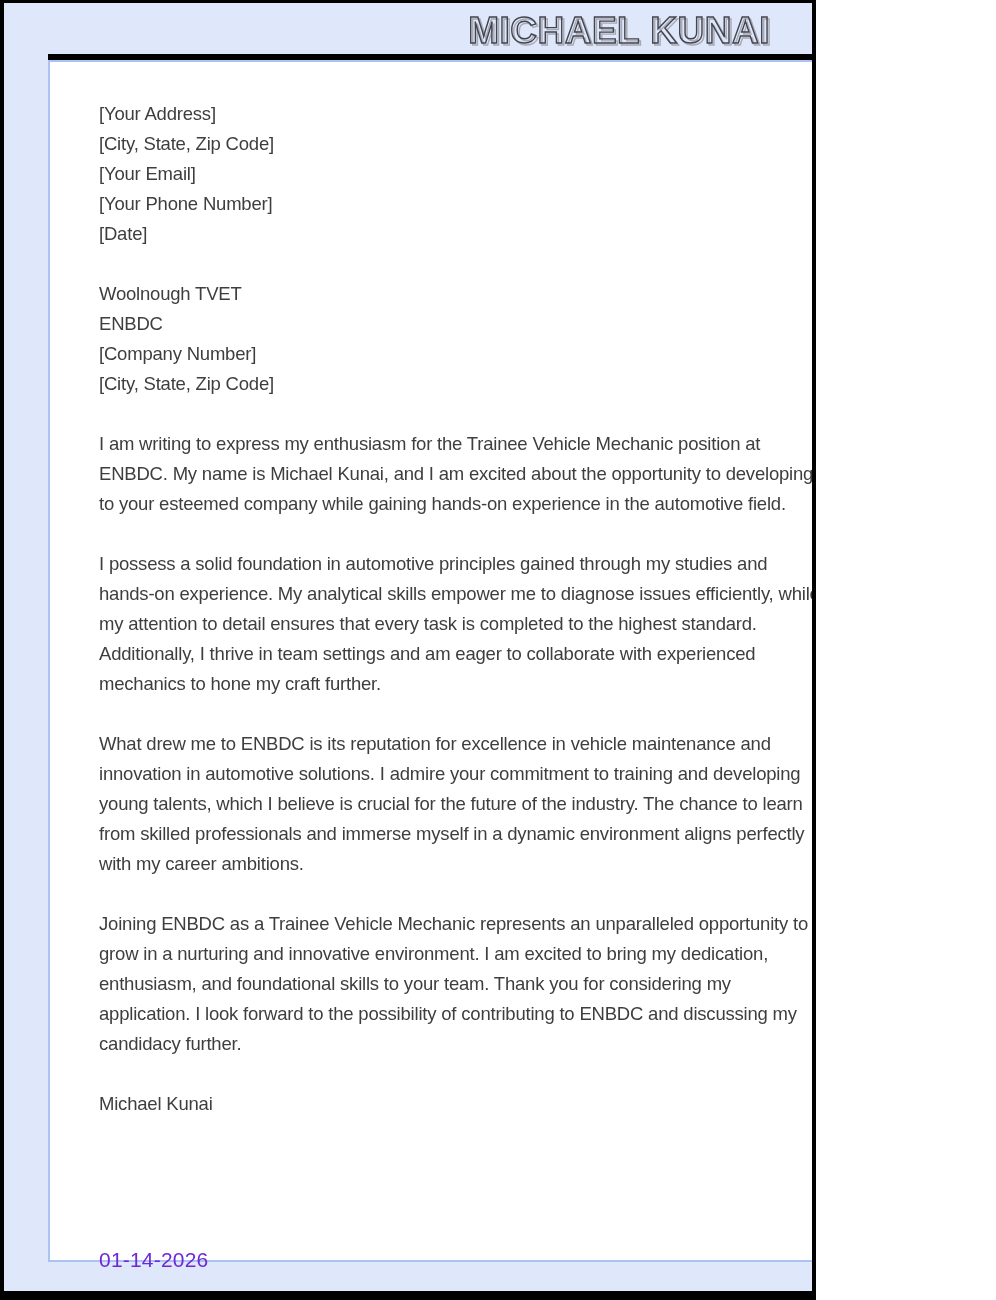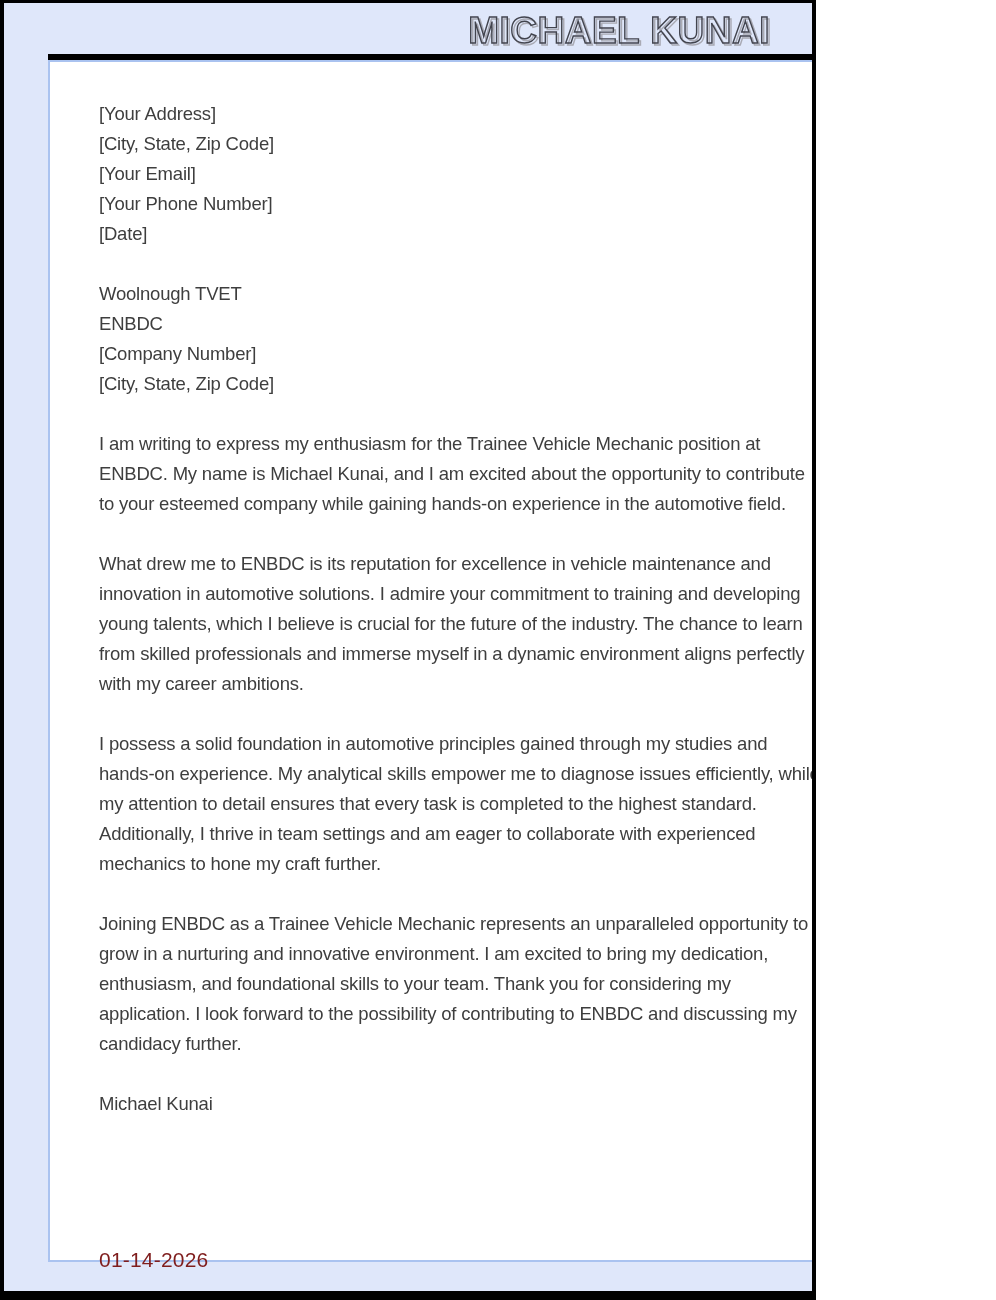--- a/index.html
+++ b/index.html
@@ -73,21 +73,21 @@
     font-size: 17px;
     color: #3b3b3b;
     letter-spacing: -0.2px;
   }
 
   
   .doc-date {
     position: absolute;
     left: 95px; top: 1245px;
     font-size: 21px;
-    color: #7f1d1d;
+    color: #6d28d9;
     letter-spacing: 0.2px;
     z-index: 3;
   }
 </style>
 </head>
 <body>
 
 <div class="canvas">
   <div class="bg">
 
@@ -103,32 +103,32 @@
         <div class="block">[Your Address]
 [City, State, Zip Code]
 [Your Email]
 [Your Phone Number]
 [Date]</div>
         <div class="block">Woolnough TVET
 ENBDC
 [Company Number]
 [City, State, Zip Code]</div>
         <div class="block">I am writing to express my enthusiasm for the Trainee Vehicle Mechanic position at
-ENBDC. My name is Michael Kunai, and I am excited about the opportunity to contribute
+ENBDC. My name is Michael Kunai, and I am excited about the opportunity to developing
 to your esteemed company while gaining hands-on experience in the automotive field.</div>
+        <div class="block">I possess a solid foundation in automotive principles gained through my studies and
+hands-on experience. My analytical skills empower me to diagnose issues efficiently, while
+my attention to detail ensures that every task is completed to the highest standard.
+Additionally, I thrive in team settings and am eager to collaborate with experienced
+mechanics to hone my craft further.</div>
         <div class="block">What drew me to ENBDC is its reputation for excellence in vehicle maintenance and
 innovation in automotive solutions. I admire your commitment to training and developing
 young talents, which I believe is crucial for the future of the industry. The chance to learn
 from skilled professionals and immerse myself in a dynamic environment aligns perfectly
 with my career ambitions.</div>
-        <div class="block">I possess a solid foundation in automotive principles gained through my studies and
-hands-on experience. My analytical skills empower me to diagnose issues efficiently, while
-my attention to detail ensures that every task is completed to the highest standard.
-Additionally, I thrive in team settings and am eager to collaborate with experienced
-mechanics to hone my craft further.</div>
         <div class="block">Joining ENBDC as a Trainee Vehicle Mechanic represents an unparalleled opportunity to
 grow in a nurturing and innovative environment. I am excited to bring my dedication,
 enthusiasm, and foundational skills to your team. Thank you for considering my
 application. I look forward to the possibility of contributing to ENBDC and discussing my
 candidacy further.</div>
         <div class="block">Michael Kunai</div>
       </div>
       <div class="watermark">Lazyapply.com</div>
     </div>
 

